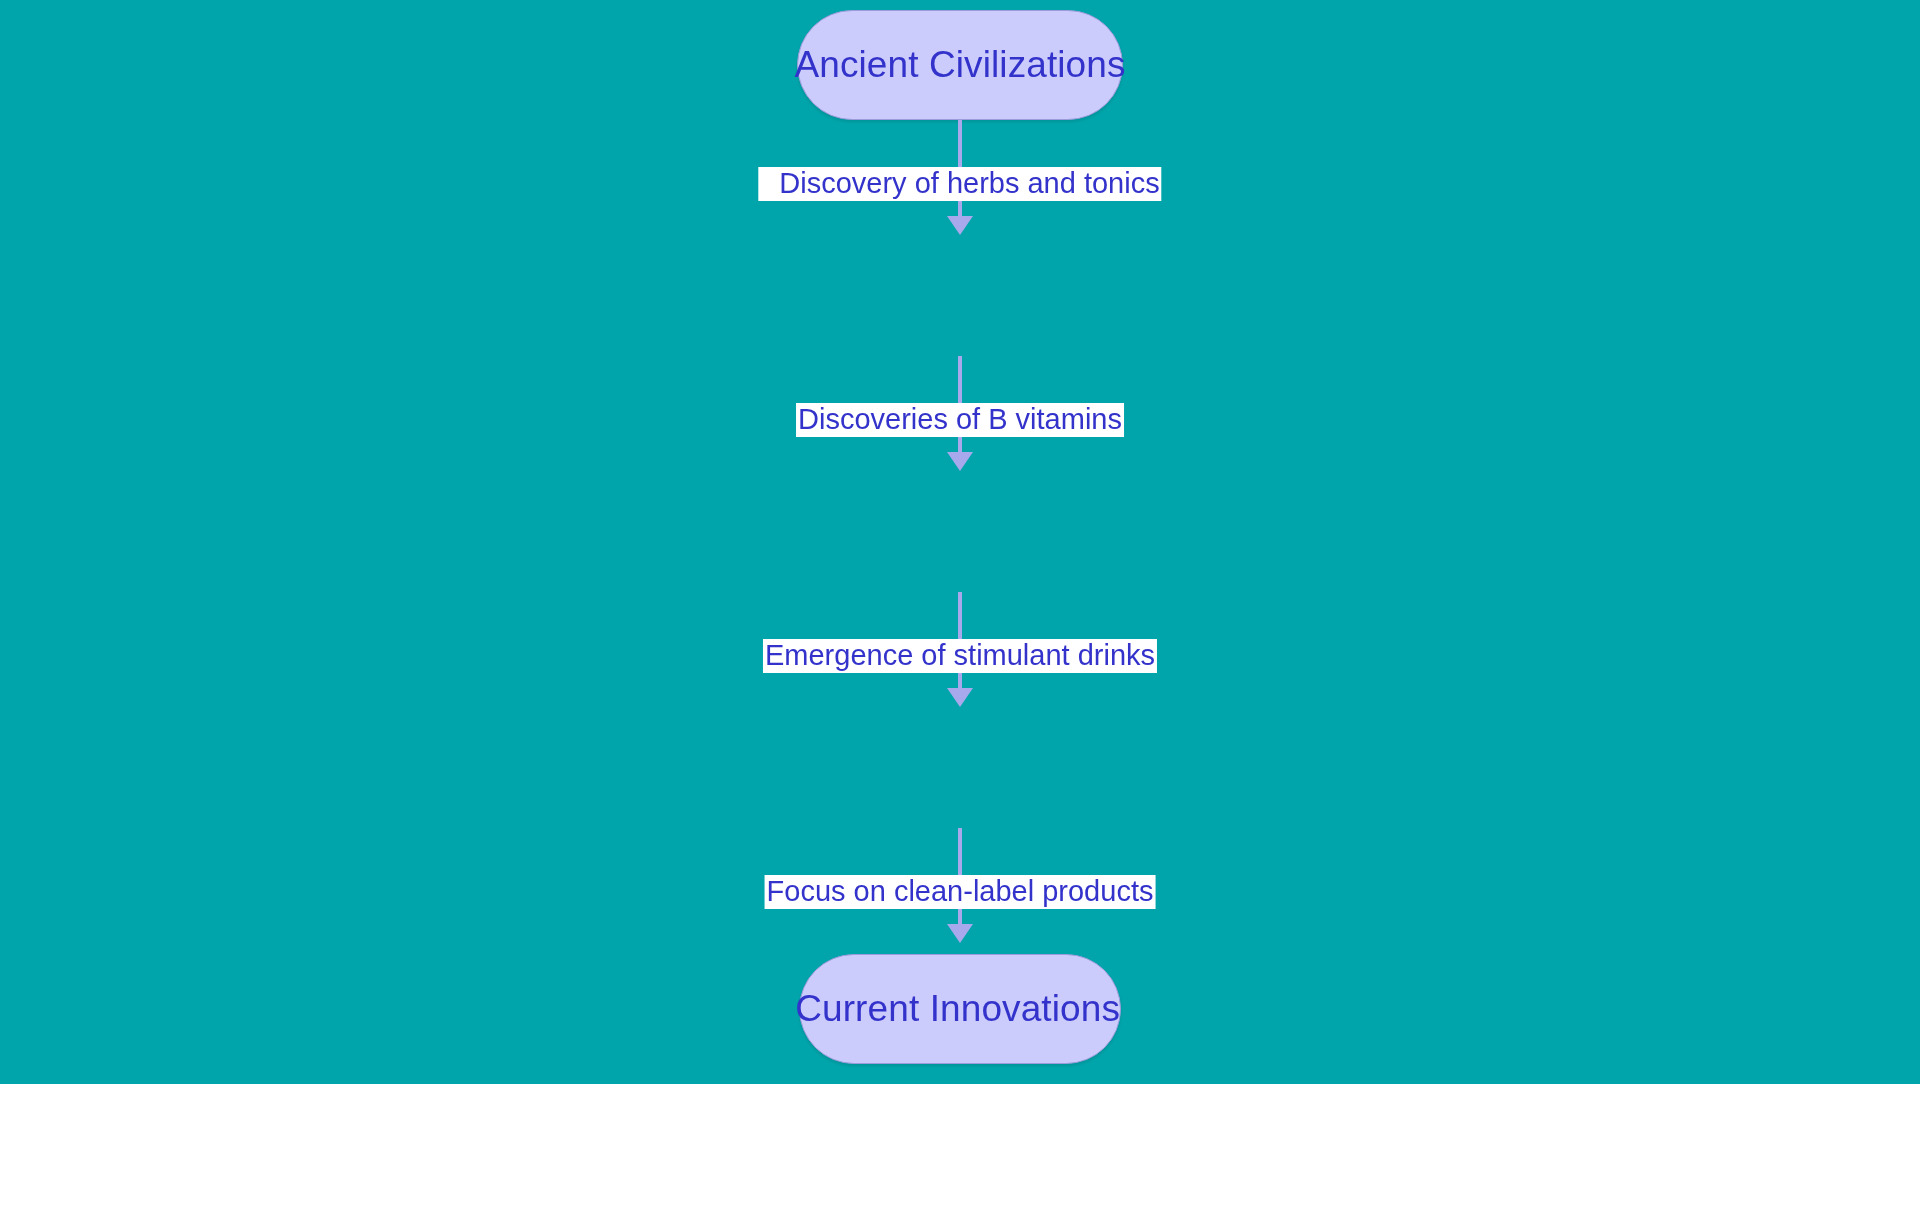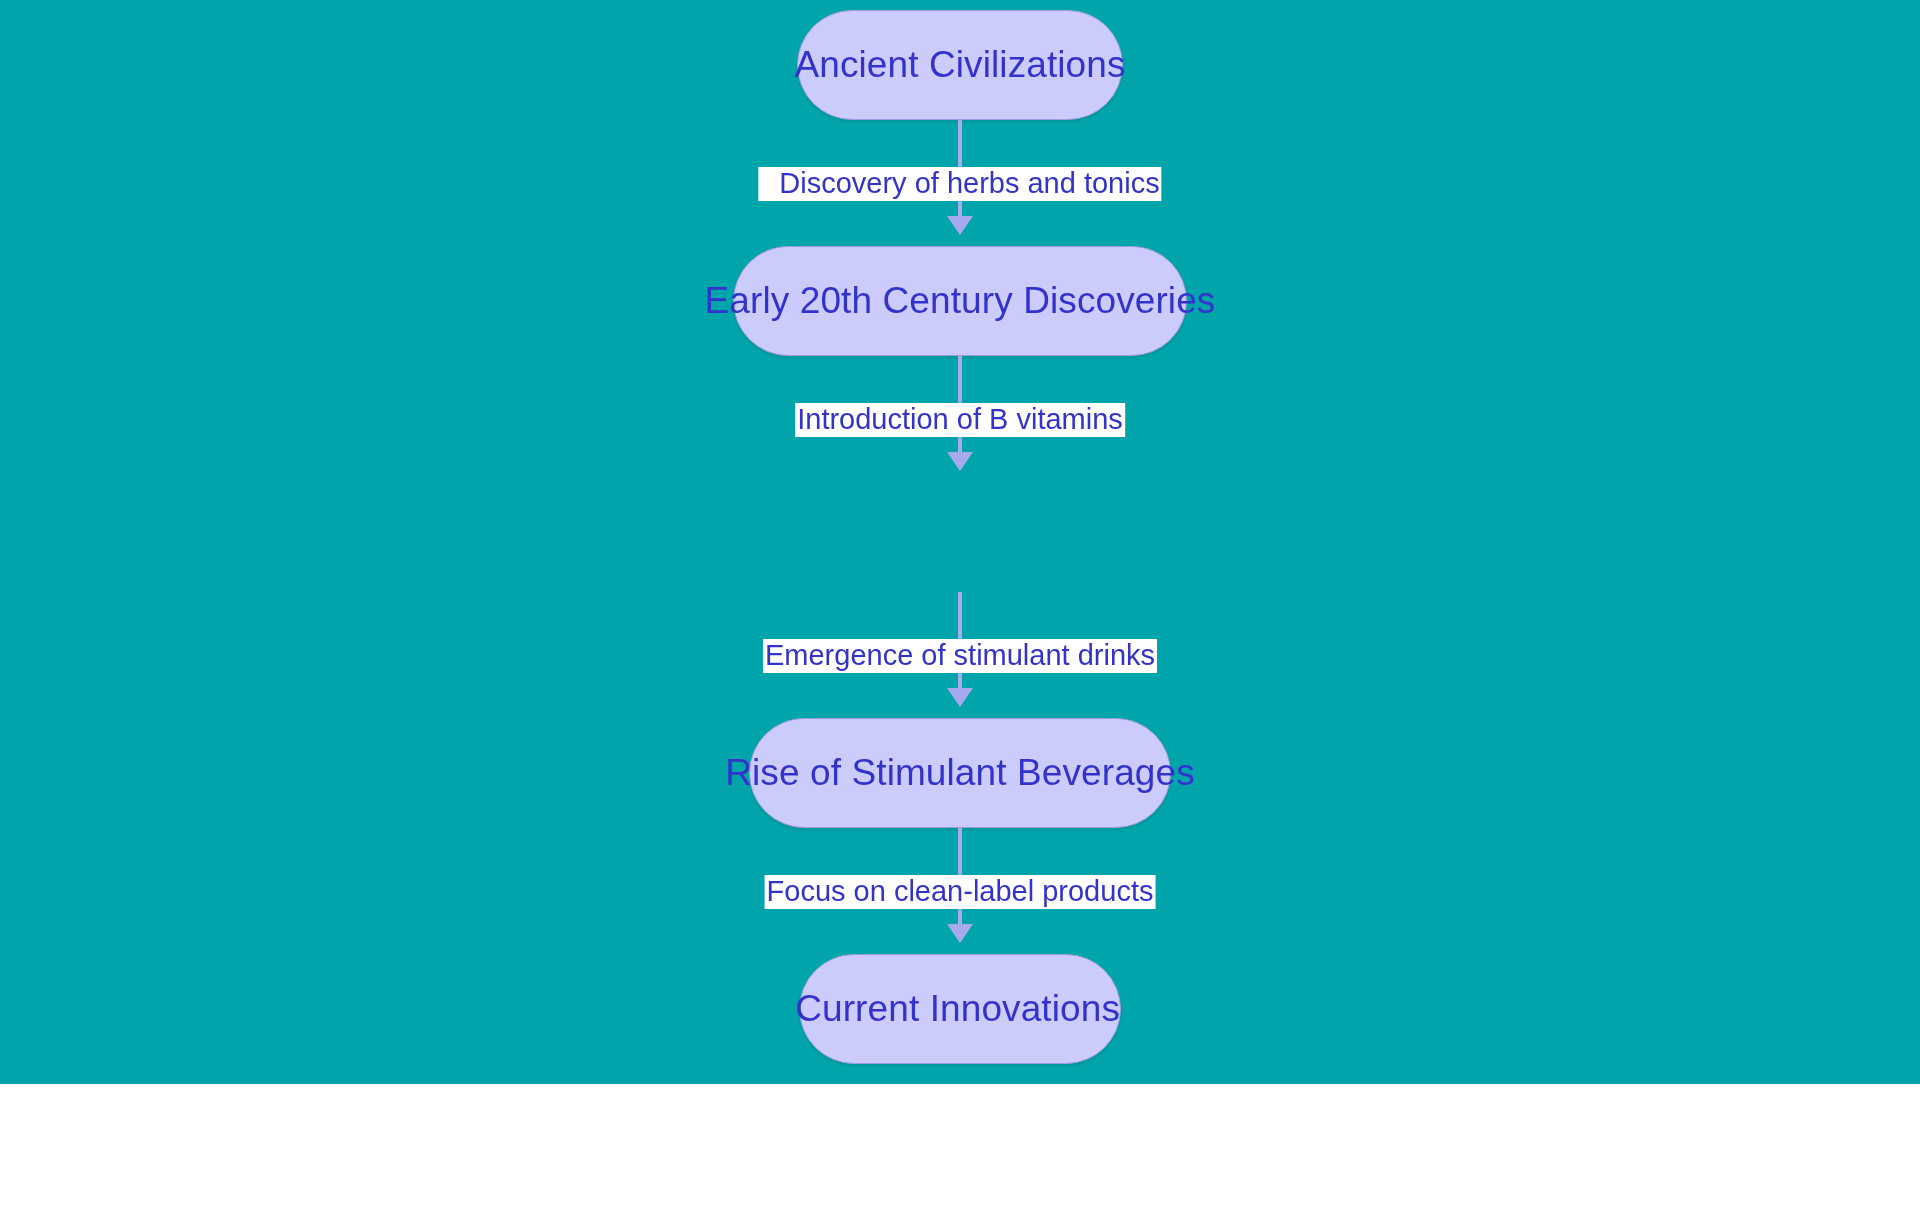--- a/index.html
+++ b/index.html
@@ -91,40 +91,34 @@
     <div class="node" style="left:797px; top:10px; width:326px; height:110px;">
       <span>Ancient Civilizations</span>
     </div>
 
     <div class="edge-line" style="top:120px; height:108px;"></div>
     <div class="arrow-head" style="top:216px;"></div>
     <div class="edge-label" style="top:167px;padding-left:21px;">
       <span>Discovery of herbs and tonics</span>
     </div>
 
-    <div class="node" style="left:733px; top:246px; width:454px; height:110px;">
-      <span>Early 20th Century Discoveries</span>
-    </div>
 
     <div class="edge-line" style="top:356px; height:108px;"></div>
     <div class="arrow-head" style="top:452px;"></div>
     <div class="edge-label" style="top:403px;">
-      <span>Introduction of B vitamins</span>
+      <span>Discoveries of B vitamins</span>
     </div>
 
 
     <div class="edge-line" style="top:592px; height:108px;"></div>
     <div class="arrow-head" style="top:688px;"></div>
     <div class="edge-label" style="top:639px;">
       <span>Emergence of stimulant drinks</span>
     </div>
 
-    <div class="node" style="left:749px; top:718px; width:422px; height:110px;">
-      <span>Rise of Stimulant Beverages</span>
-    </div>
 
     <div class="edge-line" style="top:828px; height:108px;"></div>
     <div class="arrow-head" style="top:924px;"></div>
     <div class="edge-label" style="top:875px;">
       <span>Focus on clean-label products</span>
     </div>
 
     <div class="node" style="left:799px; top:954px; width:322px; height:110px;justify-content:flex-end;">
       <span>Current Innovations</span>
     </div>

